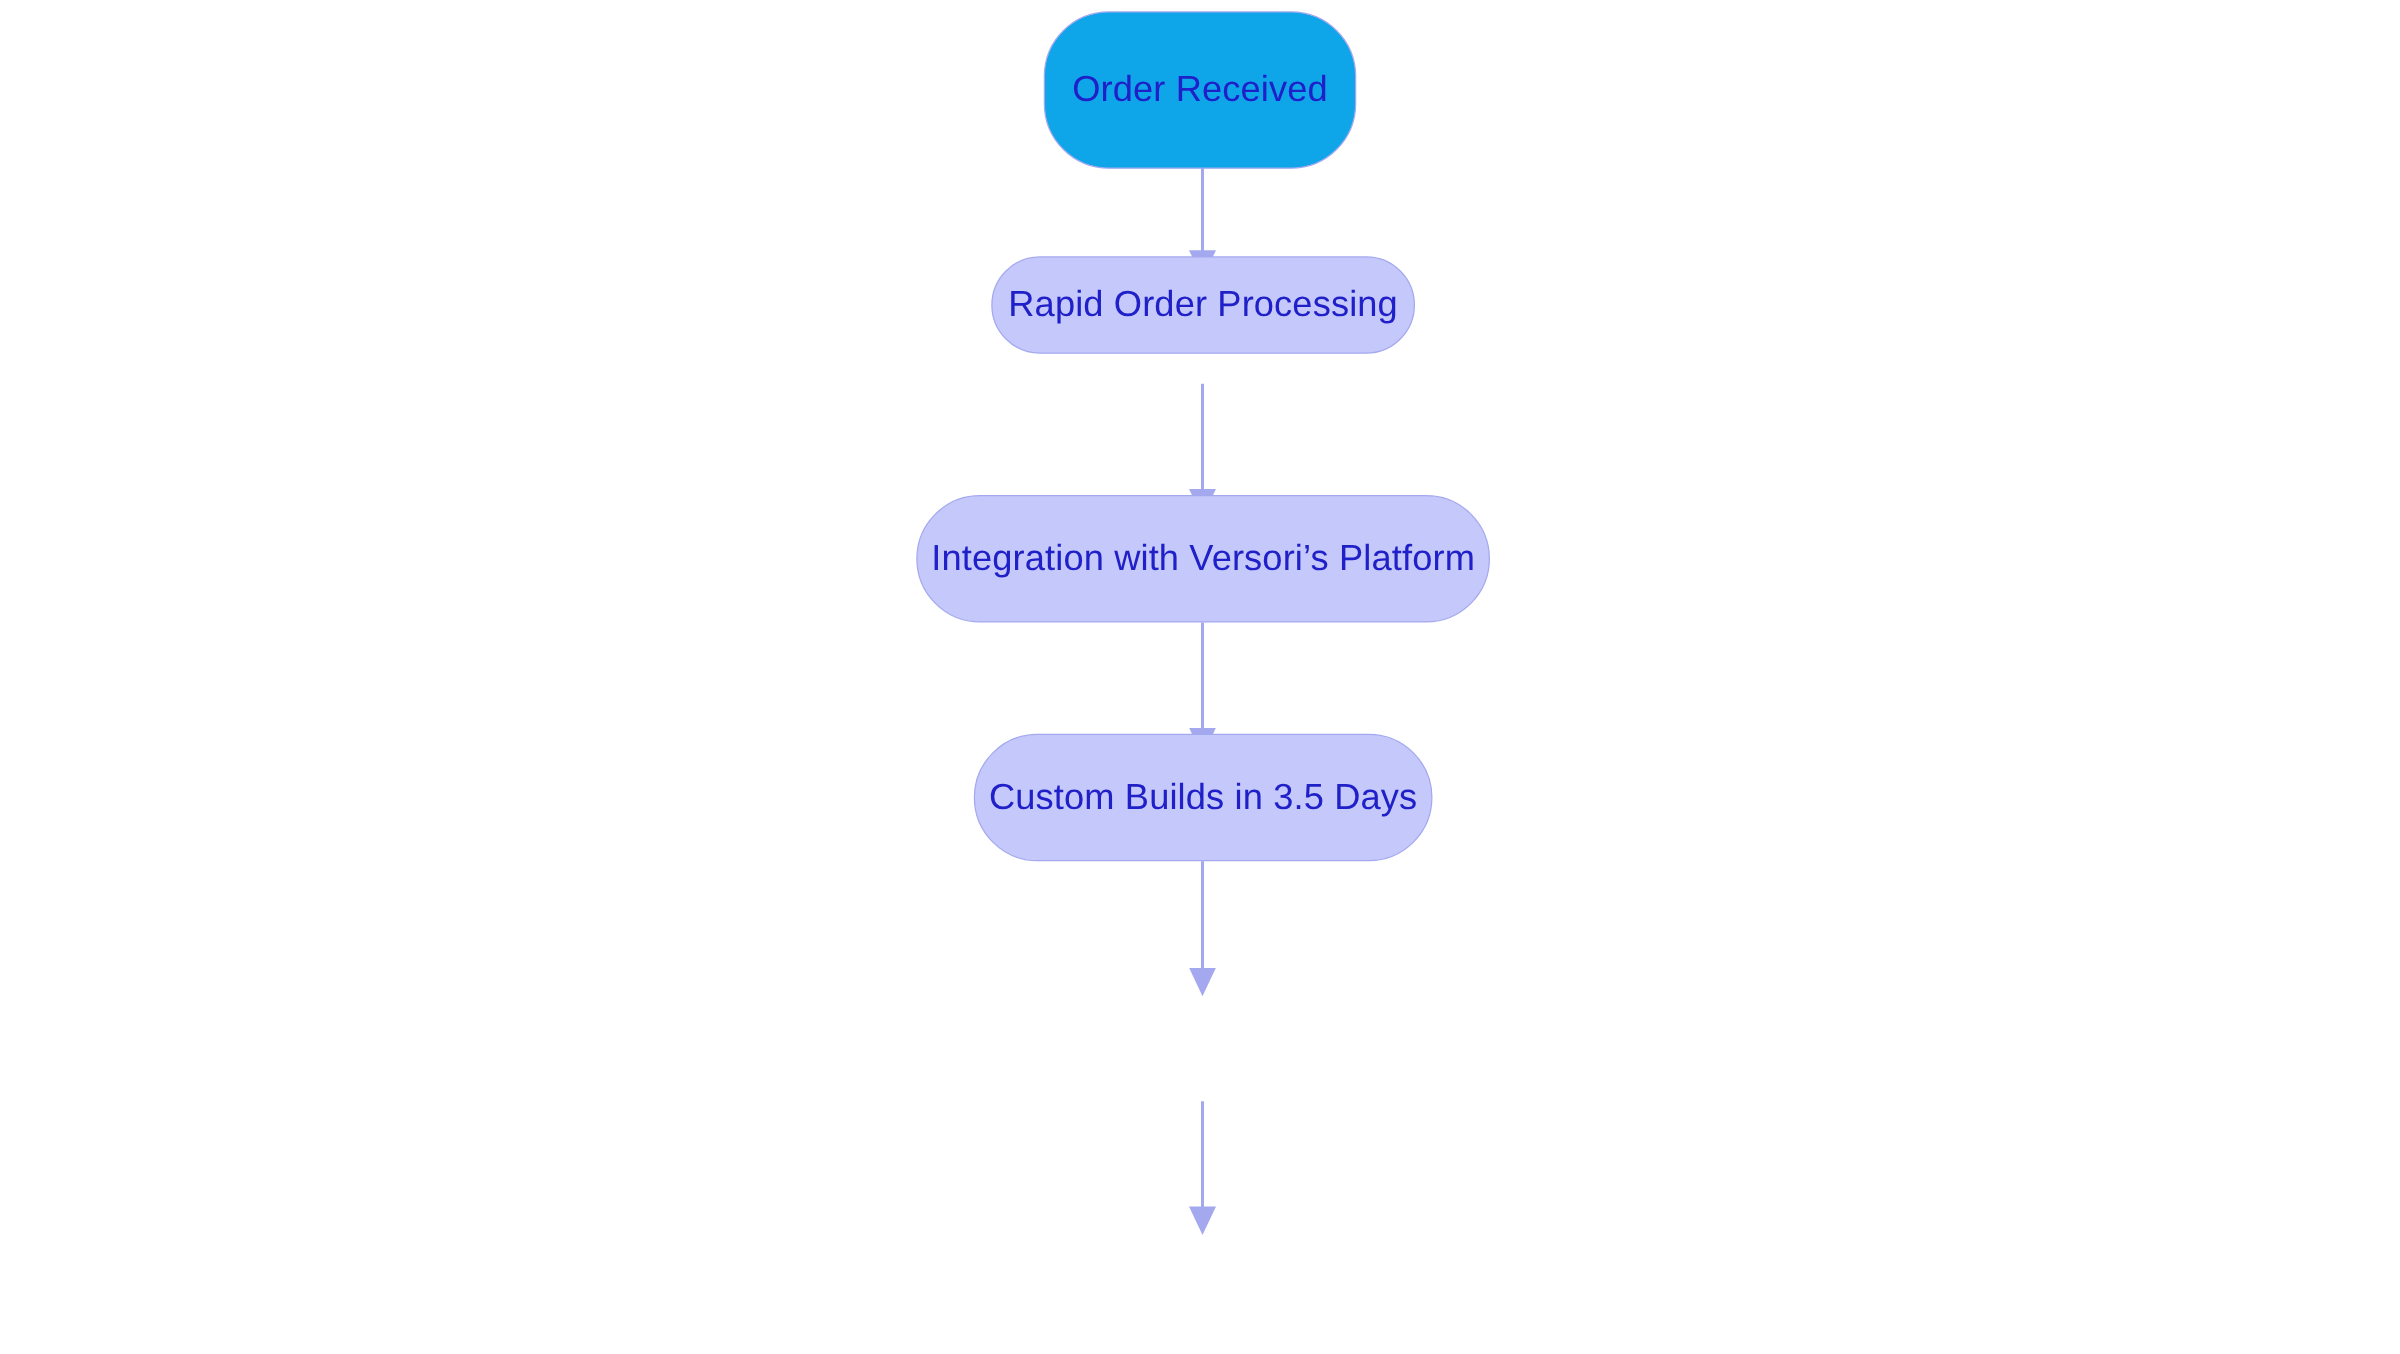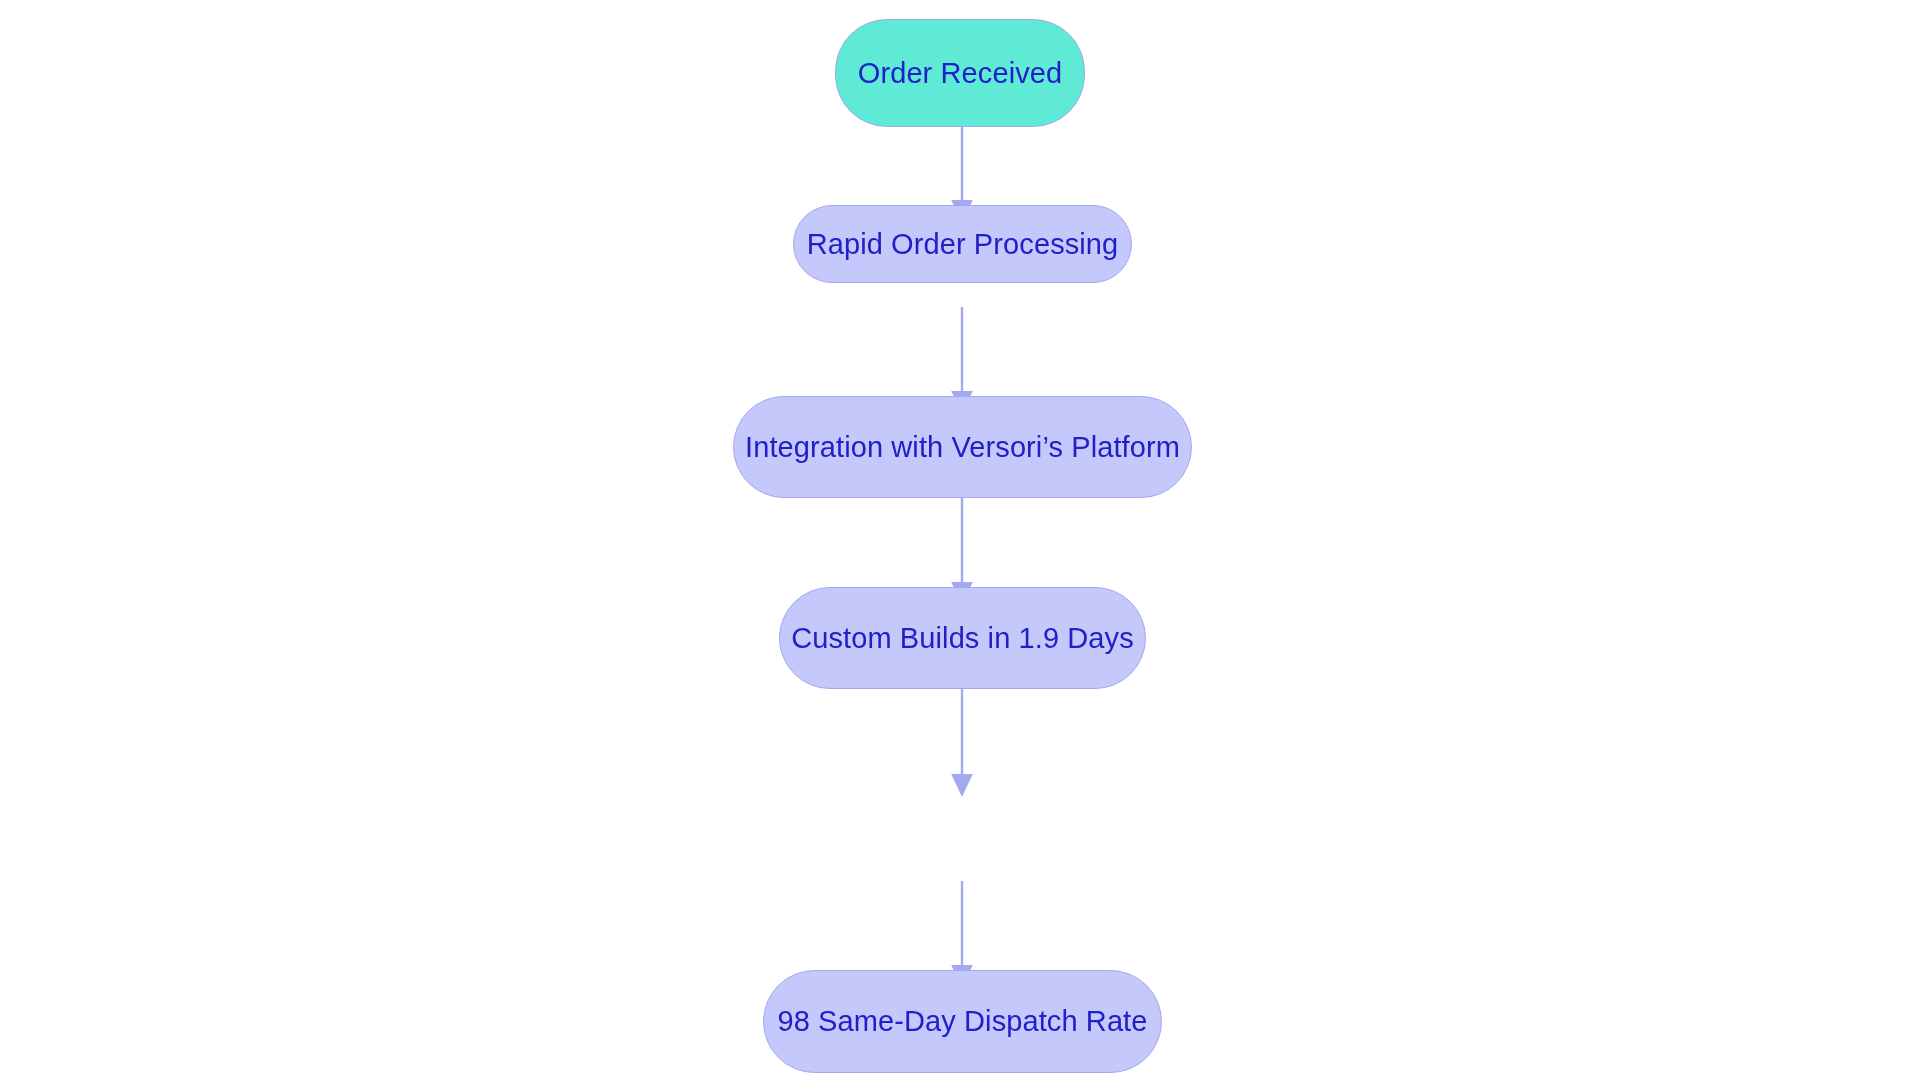--- a/index.html
+++ b/index.html
@@ -61,34 +61,31 @@
     </defs>
     <g id="connectors">
         <line x1="962" y1="113" x2="962" y2="203" stroke="#a4a9ef" stroke-width="2.4" marker-end="url(#arrowhead)"></line>
         <line x1="962" y1="307" x2="962" y2="394" stroke="#a4a9ef" stroke-width="2.4" marker-end="url(#arrowhead)"></line>
         <line x1="962" y1="498" x2="962" y2="585" stroke="#a4a9ef" stroke-width="2.4" marker-end="url(#arrowhead)"></line>
         <line x1="962" y1="689" x2="962" y2="777" stroke="#a4a9ef" stroke-width="2.4" marker-end="url(#arrowhead)"></line>
         <line x1="962" y1="881" x2="962" y2="968" stroke="#a4a9ef" stroke-width="2.4" marker-end="url(#arrowhead)"></line>
       </g>
   </svg>
 
-  <div class="node" style="left: 835px; top: 19px; width: 250px; height: 108px; background: #5eead4; border-color: rgb(164, 169, 239); color: rgb(32, 32, 200);">
+  <div class="node" style="left: 835px; top: 9px; width: 250px; height: 126px; background: #0ea5e9; border-color: rgb(164, 169, 239); color: rgb(32, 32, 200);">
     <span class="node-label">Order Received</span>
   </div>
 
   <div class="node" style="left: 793px; top: 205px; width: 339px; height: 78px; background: rgb(197, 200, 250); border-color: rgb(164, 169, 239); color: rgb(32, 32, 200);">
     <span class="node-label">Rapid Order Processing</span>
   </div>
 
   <div class="node" style="left: 733px; top: 396px; width: 459px; height: 102px; background: rgb(197, 200, 250); border-color: rgb(164, 169, 239); color: rgb(32, 32, 200);">
     <span class="node-label">Integration with Versori’s Platform</span>
   </div>
 
   <div class="node" style="left: 779px; top: 587px; width: 367px; height: 102px; background: rgb(197, 200, 250); border-color: rgb(164, 169, 239); color: rgb(32, 32, 200);">
-    <span class="node-label">Custom Builds in 1.9 Days</span>
+    <span class="node-label">Custom Builds in 3.5 Days</span>
   </div>
 
 
-  <div class="node" style="left: 763px; top: 970px; width: 399px; height: 103px; background: rgb(197, 200, 250); border-color: rgb(164, 169, 239); color: rgb(32, 32, 200);">
-    <span class="node-label">98 Same-Day Dispatch Rate</span>
-  </div>
 
 </div>
 
 </body></html>

